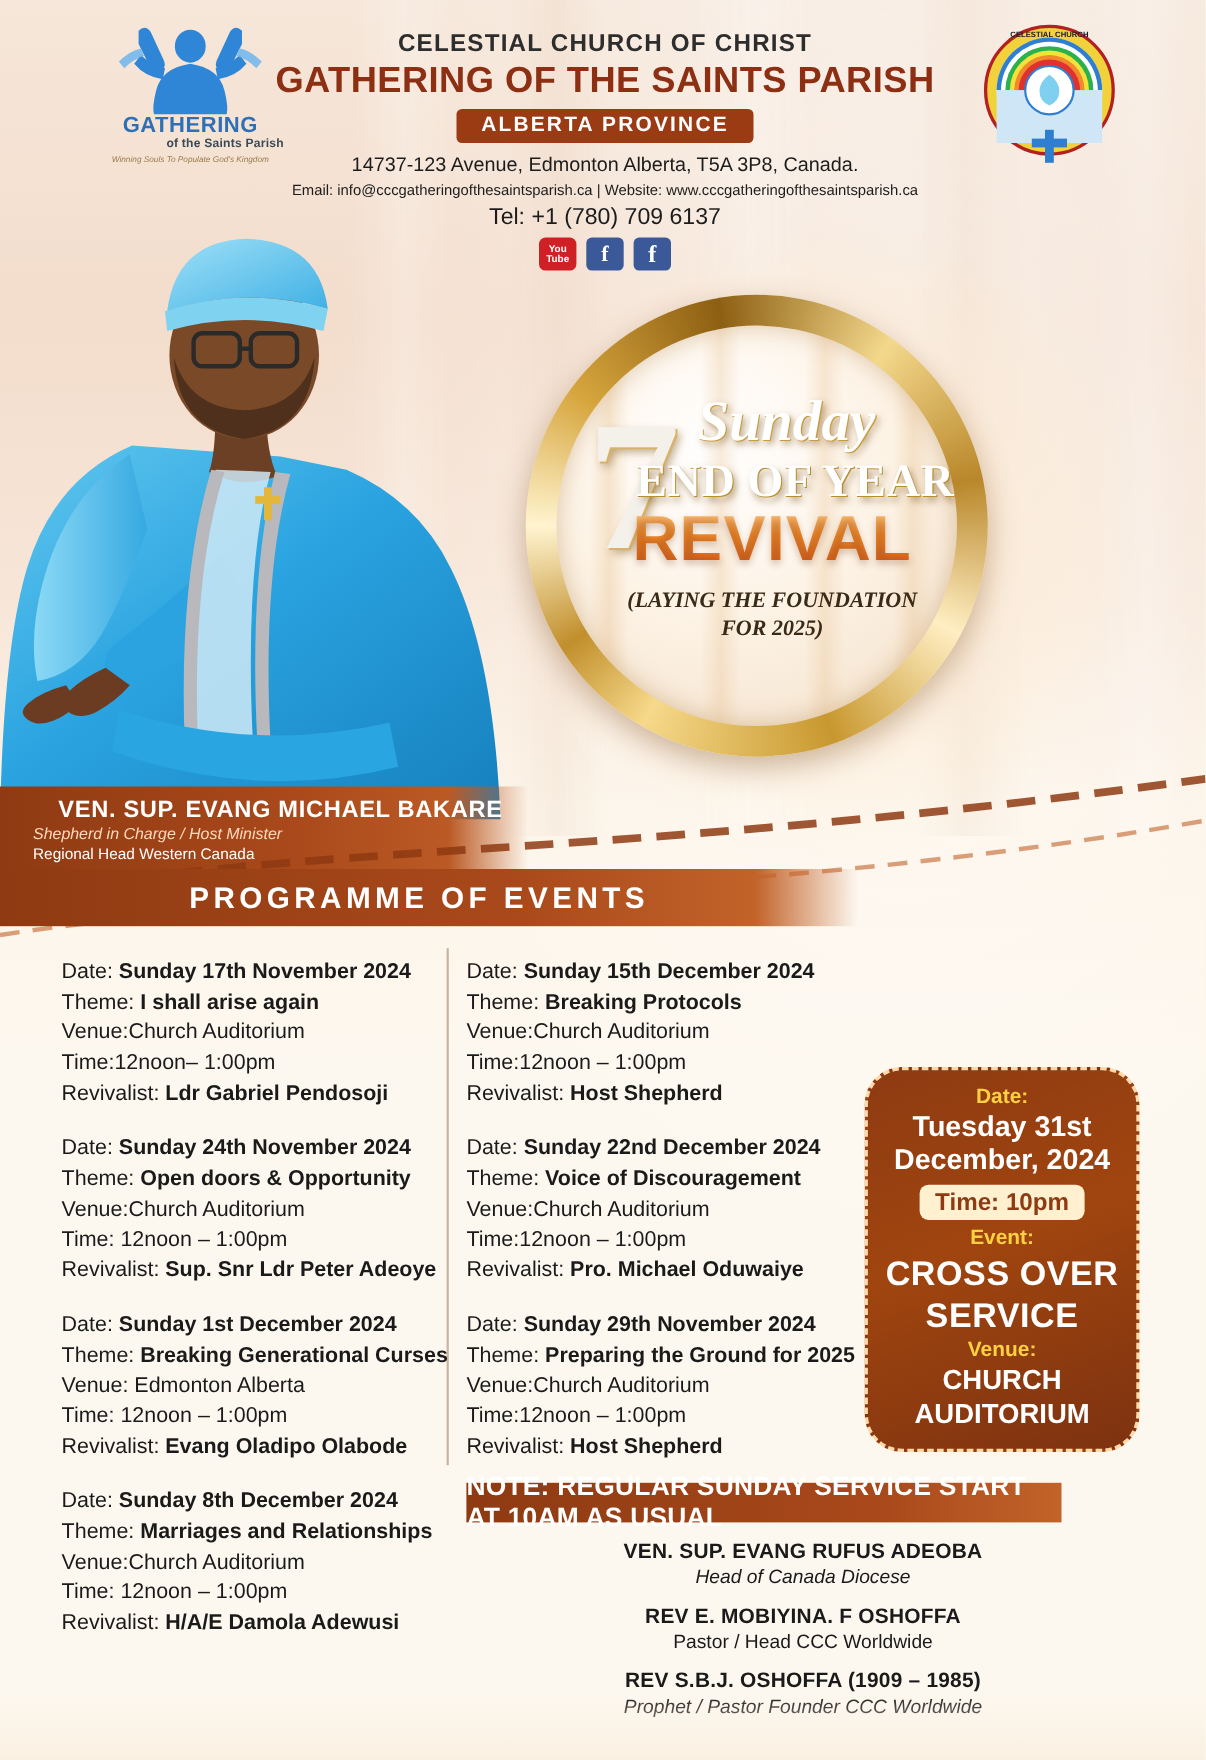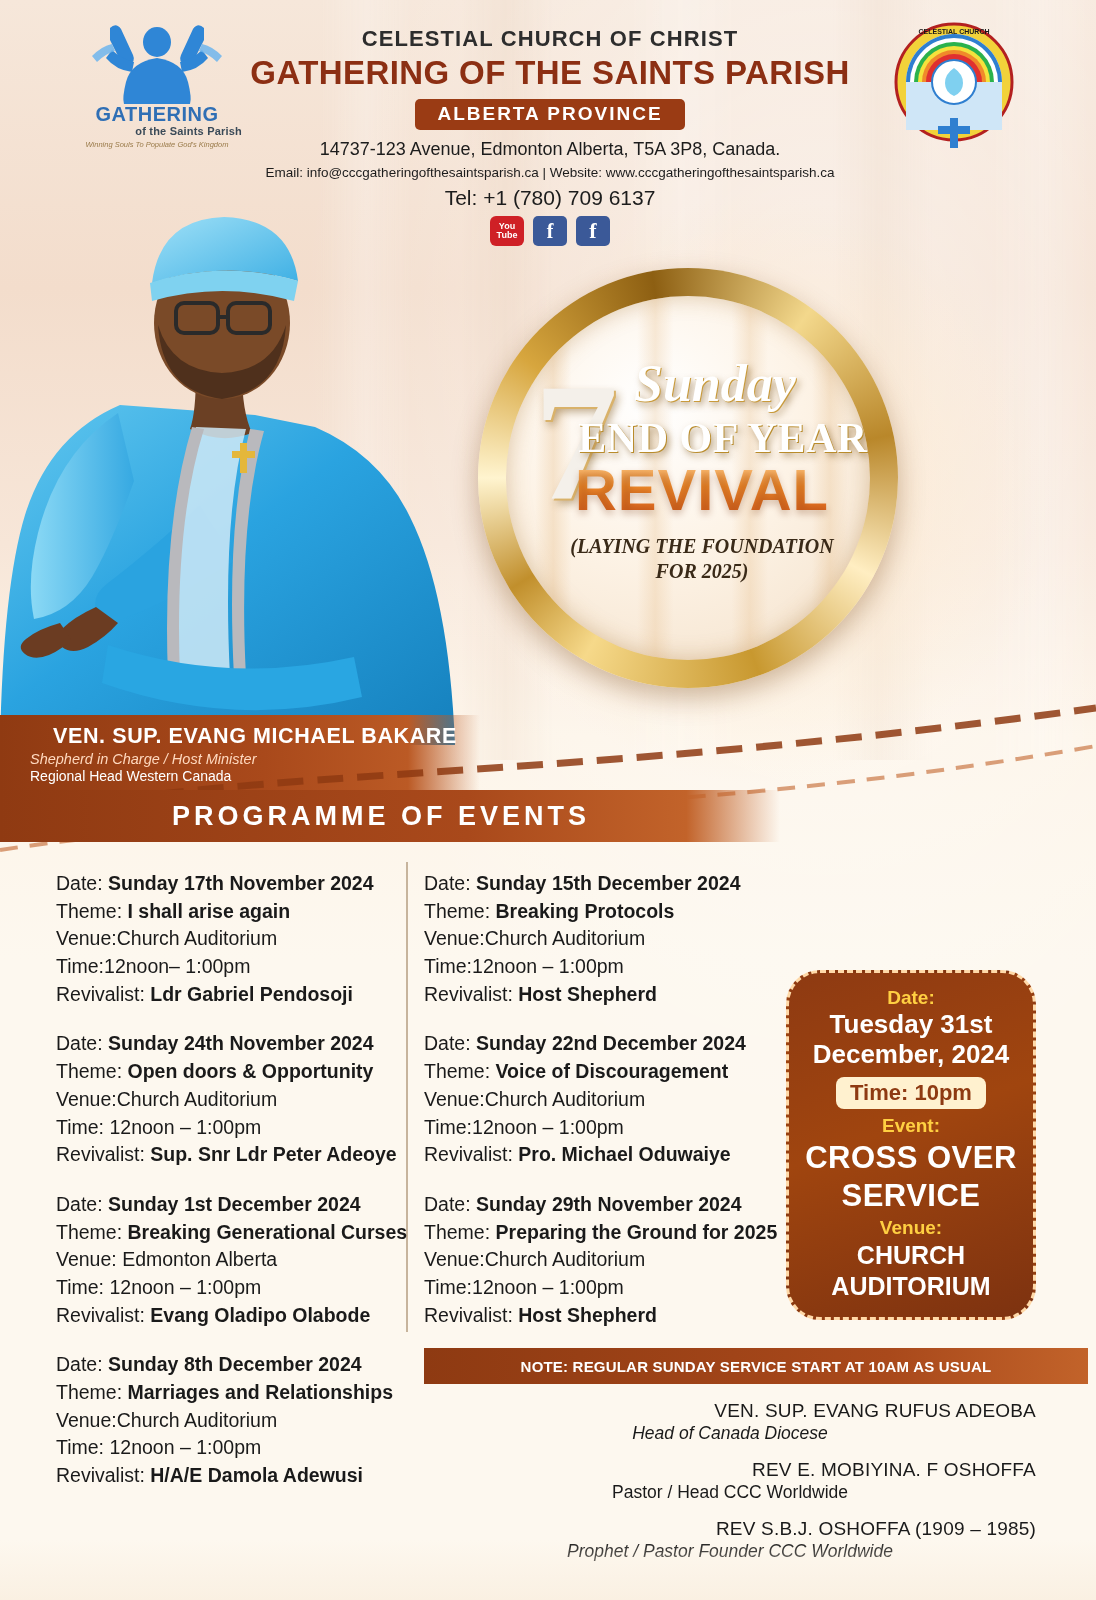--- a/index.html
+++ b/index.html
@@ -31,21 +31,21 @@
   }
   .bg-glow {
     position: absolute; left: 430px; top: 180px; width: 660px; height: 620px;
     background: radial-gradient(circle at 50% 50%, rgba(255,233,200,.75) 0%, rgba(255,233,200,0) 65%);
     pointer-events: none;
   }
 
   
   .header { position: absolute; left: 0; top: 0; width: 1096px; height: 260px; }
 
-  .gos-logo { position: absolute; left: 72px; top: 22px; width: 170px; height: 130px; text-align: center; }
+  .gos-logo { position: absolute; left: 88px; top: 22px; width: 170px; height: 130px; text-align: center; }
   .gos-figure { position: relative; width: 170px; height: 82px; }
   .gos-figure svg { position: absolute; left: 0; top: 0; }
   .gos-name {
     font-family: "Liberation Sans", sans-serif; font-weight: bold;
     font-size: 20px; letter-spacing: .5px; color: #2f6fb5; line-height: 1;
   }
   .gos-sub { font-size: 11px; color: #3a4a58; font-weight: bold; letter-spacing: .2px; margin-top: 1px; text-align: right; }
   .gos-tag { font-size: 7.5px; color: #9a7b4a; font-style: italic; margin-top: 3px; }
 
   .header-center { position: absolute; left: 180px; top: 26px; width: 740px; text-align: center; }
@@ -190,32 +190,32 @@
   }
   .co-lbl { color: #ffd042; font-weight: bold; font-size: 19px; }
   .co-date { font-weight: bold; font-size: 26px; line-height: 1.12; margin-top: 1px; }
   .co-timewrap { margin: 8px auto 0; display: inline-block; background: #fff1cf; border-radius: 8px; padding: 3px 14px; }
   .co-time { color: #8e3a12; font-weight: bold; font-size: 22px; }
   .co-event { font-weight: bold; font-size: 31px; line-height: 1.08; margin-top: 4px; letter-spacing: .5px; }
   .co-venue { font-weight: bold; font-size: 25px; line-height: 1.1; margin-top: 3px; }
 
   
   .note-bar {
-    position: absolute; left: 424px; top: 500px; width: 664px; height: 36px;
+    position: absolute; left: 424px; top: 500px; width: 541px; height: 36px;
     background: linear-gradient(90deg, #8e3a12 0%, #a9491b 70%, #c2632a 100%);
     display: flex; align-items: center; justify-content: center;
-    color: #fff; font-weight: bold; font-size: 15px; letter-spacing: .2px;
+    color: #fff; font-weight: bold; font-size: 24px; letter-spacing: .2px;
   }
 
   
   .signatories {
     position: absolute; left: 424px; top: 552px; width: 612px; text-align: center; color: #1a1a1a;
   }
   .sig { margin-bottom: 15px; }
-  .sig-name { font-weight: normal; font-size: 19px; letter-spacing: .2px; text-align: right; }
+  .sig-name { font-weight: bold; font-size: 19px; letter-spacing: .2px; }
   .sig-role { font-style: italic; font-size: 17.5px; margin-top: 1px; }
   .sig-role.plain { font-style: normal; }
 
   
   .bottom-fade {
     position: absolute; left: 0; bottom: 0; width: 1096px; height: 60px;
     background: linear-gradient(180deg, rgba(253,248,239,0) 0%, rgba(250,240,226,1) 100%);
     pointer-events: none;
   }
 </style>

